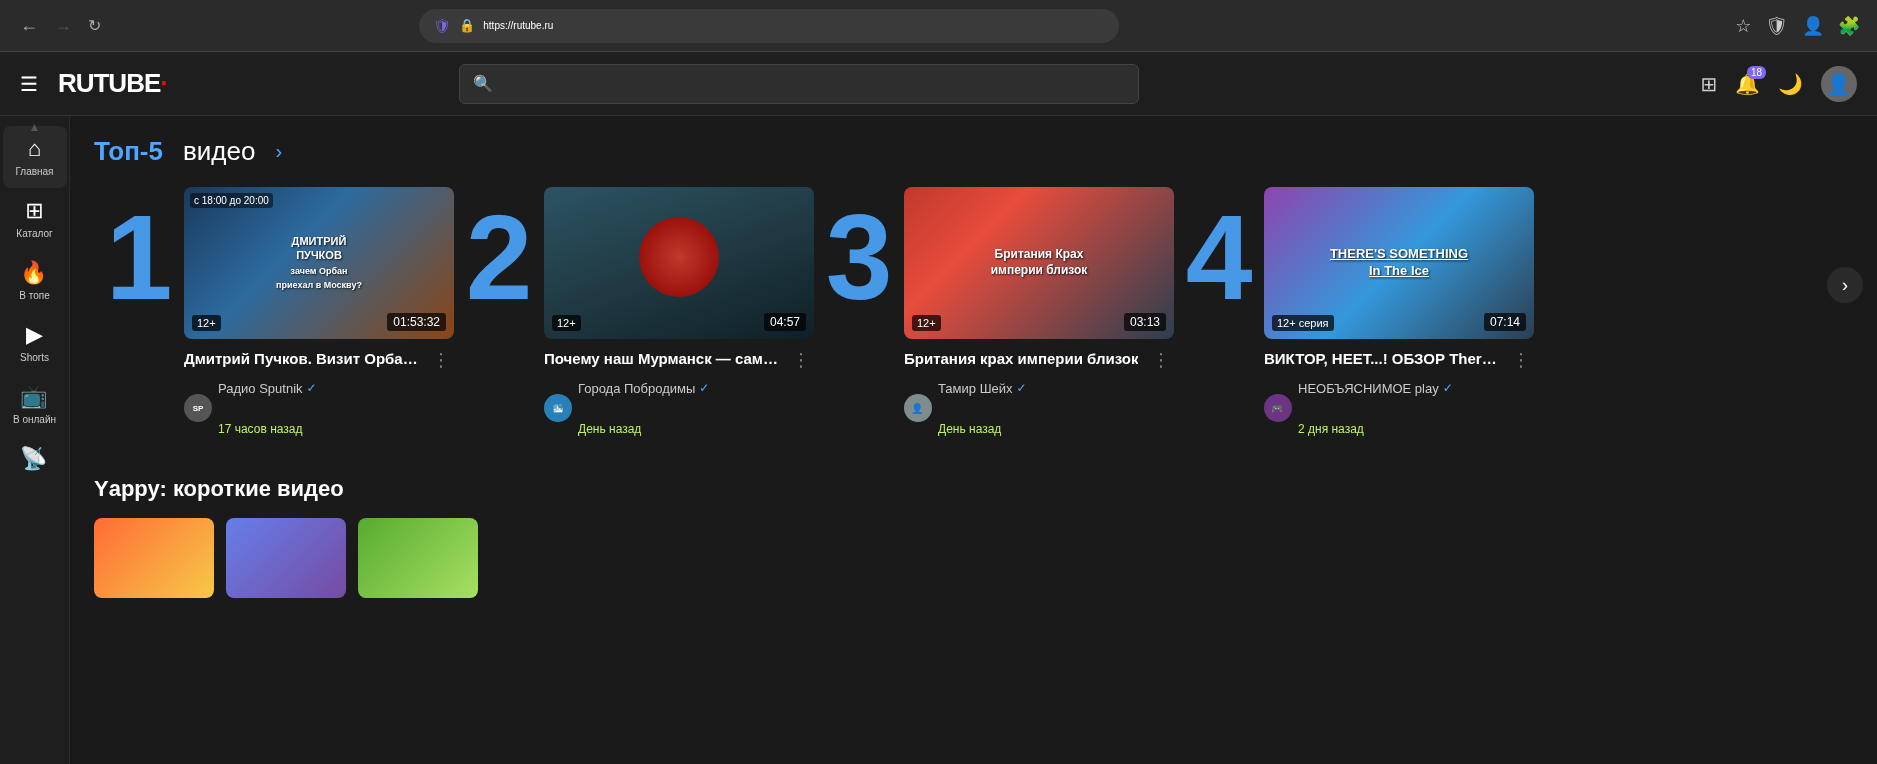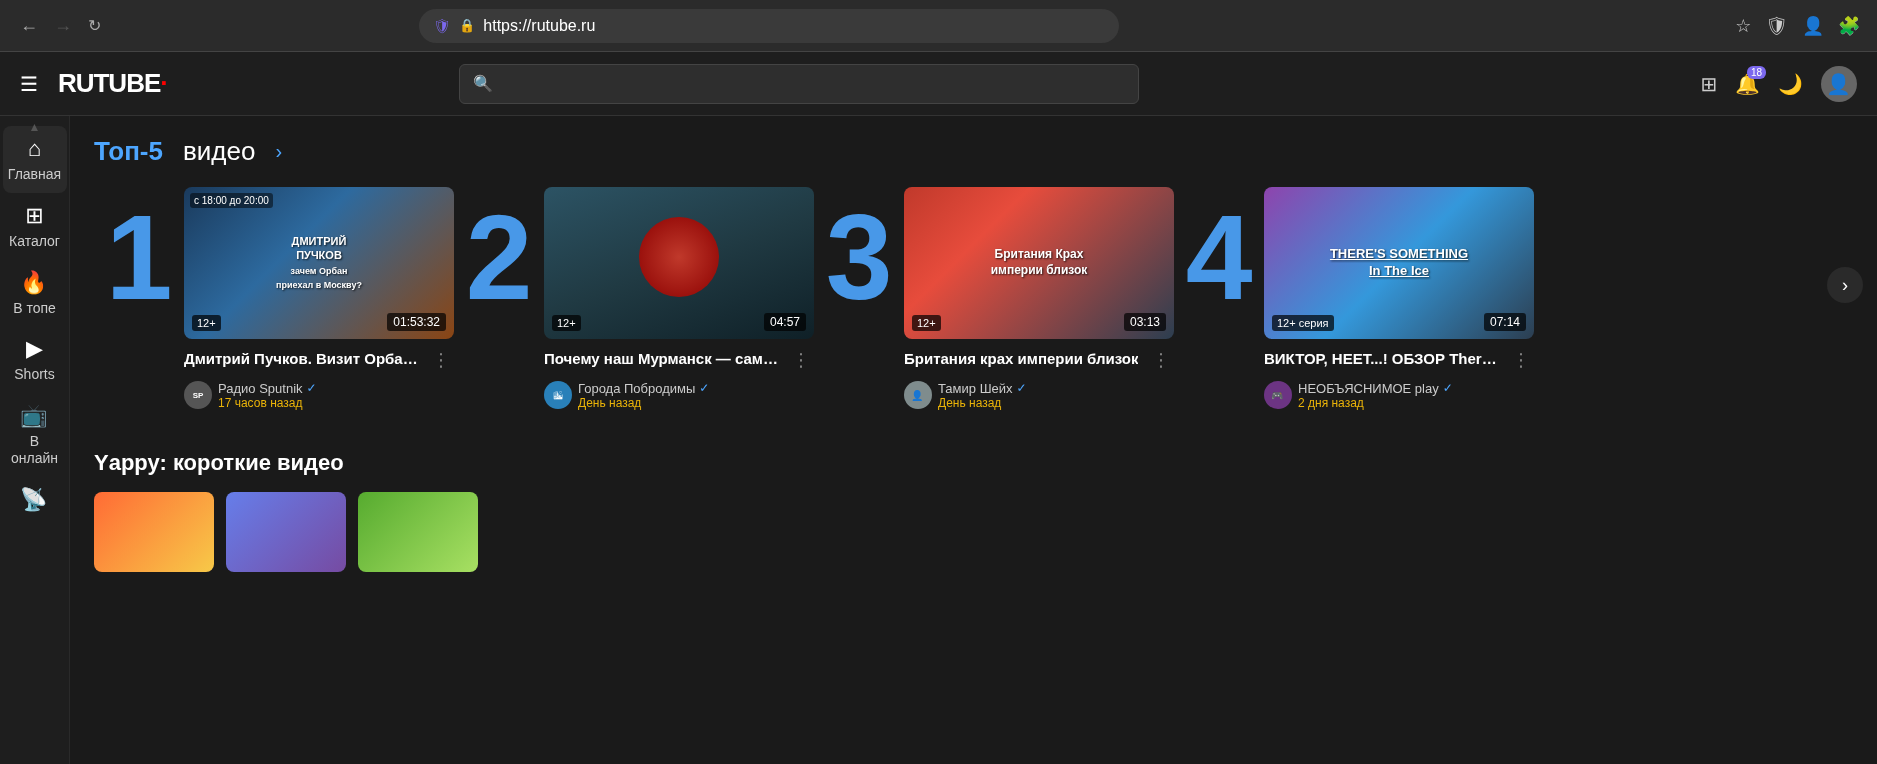--- a/index.html
+++ b/index.html
@@ -42,21 +42,21 @@
       height: 34px;
       display: flex;
       align-items: center;
       padding: 0 14px;
       gap: 8px;
       max-width: 700px;
       margin: 0 auto;
     }
     .address-bar .shield { color: #7b68ee; font-size: 14px; }
     .address-bar .lock { color: #aaa; font-size: 13px; }
-    .address-url { color: #fff; font-size: 16px; }
+    .address-url { color: #fff; font-size: 10px; }
     .browser-actions {
       display: flex;
       gap: 14px;
       align-items: center;
       margin-left: auto;
     }
     .browser-action-btn {
       color: #ccc;
       font-size: 18px;
       cursor: pointer;
@@ -186,21 +186,21 @@
       padding: 10px 6px;
       cursor: pointer;
       border-radius: 8px;
       width: 64px;
       gap: 4px;
       transition: background 0.2s;
     }
     .sidebar-item.active { background: #2a2a2a; }
     .sidebar-icon { font-size: 22px; color: #fff; }
     .sidebar-label {
-      font-size: 14px;
+      font-size: 10px;
       color: #ccc;
       text-align: center;
       line-height: 1.2;
     }
 
     
     .content {
       flex: 1;
       padding: 20px 24px;
       overflow-y: auto;
@@ -318,21 +318,21 @@
     }
     .channel-info { flex: 1; min-width: 0; }
     .channel-name {
       font-size: 13px;
       color: #ccc;
       display: flex;
       align-items: center;
       gap: 4px;
     }
     .verified { color: #4da6ff; font-size: 12px; }
-    .video-time { font-size: 12px; color: #eab308; }
+    .video-time { font-size: 12px; color: #bef264; margin-top: 26px; }
     .more-btn {
       color: #888;
       cursor: pointer;
       background: none;
       border: none;
       font-size: 18px;
       padding: 0 4px;
     }
     .video-card-header {
       display: flex;

